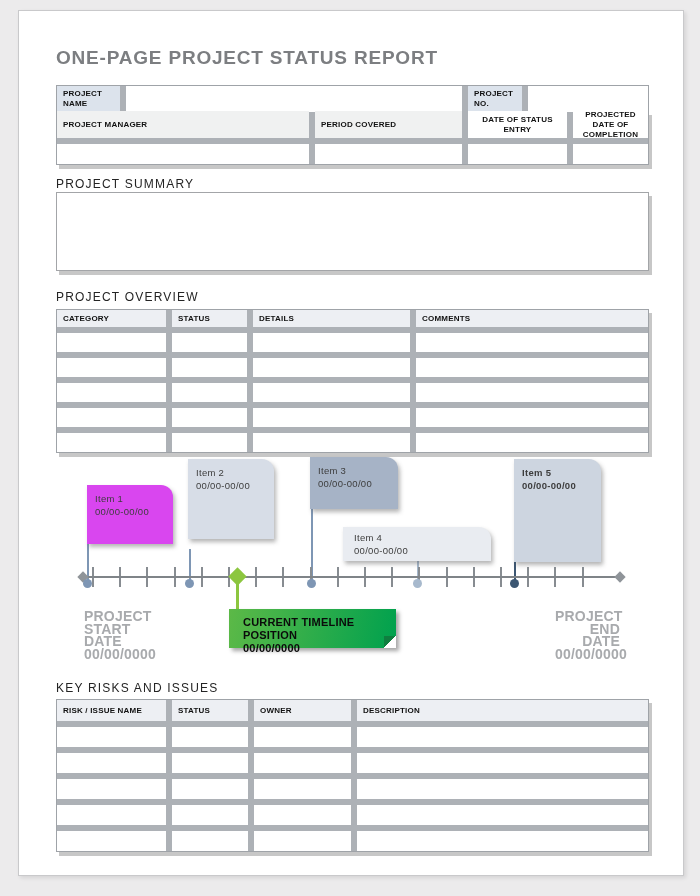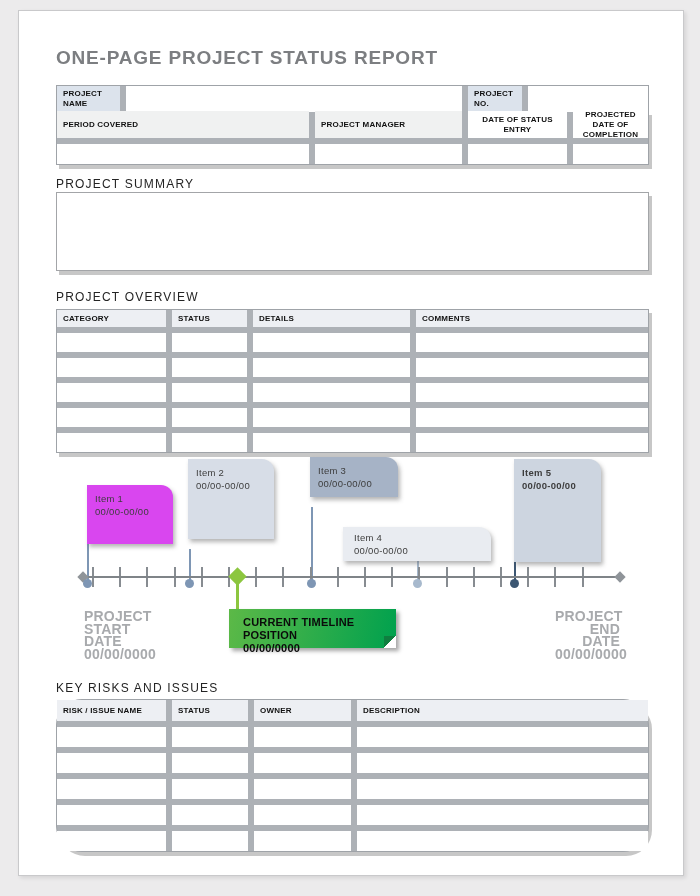--- a/index.html
+++ b/index.html
@@ -33,21 +33,21 @@
   
   .summary-heading { left:37px; top:166px; }
   .summary-box { left:37px; top:181px; width:593px; height:79px; background:#fff; border:1px solid #a3a5a8; box-shadow:3px 4px 0 #c7c7c7; }
 
   
   .overview-heading { left:37px; top:279px; }
   .overview-table { left:37px; top:298px; width:593px; grid-template-columns:109px 75px 157px 1fr; grid-template-rows:17px repeat(5, 19px); }
 
   
   .risks-heading { left:37px; top:670px; }
-  .risks-table { left:37px; top:688px; width:593px; grid-template-columns:109px 76px 97px 1fr; grid-template-rows:21px repeat(5, 20px);border-radius:26px; }
+  .risks-table { left:37px; top:688px; width:593px; grid-template-columns:109px 76px 97px 1fr; grid-template-rows:21px repeat(5, 20px); }
 
   
   .tl-box { position:absolute; border-radius:0 12px 0 0; box-shadow:2px 3px 4px rgba(90,90,90,0.45); padding:7px 8px; font-size:9.5px; color:#3d3d3d; line-height:13px; letter-spacing:0.3px; }
   .tl-connector { position:absolute; width:2px; }
   .tl-line { left:64px; top:565px; width:537px; height:2px; background:#7f8488; }
   .tl-ticks { left:73px; top:556px; width:516px; height:20px;
     background:repeating-linear-gradient(to right, #878c91 0 2px, transparent 2px 27.2px); }
   .tl-end-diamond { width:8px; height:8px; background:#8f9499; transform:rotate(45deg); }
   .tl-dot { position:absolute; width:9px; height:9px; border-radius:50%; top:568px; }
   .tl-marker-diamond { left:212px; top:559px; width:13px; height:13px; transform:rotate(45deg); }
@@ -68,22 +68,22 @@
   <div class="abs doc-title">ONE-PAGE PROJECT STATUS REPORT</div>
 
   <div class="abs info-wrap">
     <div class="gridtable info-row1" style="box-shadow:none;">
       <div class="cell-label bg-blue">PROJECT NAME</div>
       <div class="cell-empty"></div>
       <div class="cell-label bg-blue">PROJECT NO.</div>
       <div class="cell-empty"></div>
     </div>
     <div class="gridtable info-row23" style="margin-top:-1px;">
+      <div class="cell-label bg-lightgray">PROJECT MANAGER</div>
       <div class="cell-label bg-lightgray">PERIOD COVERED</div>
-      <div class="cell-label bg-lightgray">PROJECT MANAGER</div>
       <div class="cell-label center">DATE OF STATUS ENTRY</div>
       <div class="cell-label center">PROJECTED DATE OF COMPLETION</div>
       <div class="cell-empty"></div>
       <div class="cell-empty"></div>
       <div class="cell-empty"></div>
       <div class="cell-empty"></div>
     </div>
   </div>
 
   <div class="abs section-heading summary-heading">PROJECT SUMMARY</div>
@@ -126,21 +126,21 @@
     <div class="abs tl-connector" style="left: 495px; top: 549px; height: 23px; background: rgb(60, 86, 114);"></div>
 
     <div class="tl-box" style="left: 68px; top: 474px; width: 86px; height: 59px; background: #d946ef;">
       <div>Item 1</div>
       <div>00/00-00/00</div>
     </div>
     <div class="tl-box" style="left: 169px; top: 448px; width: 86px; height: 80px; background: rgb(215, 221, 231);">
       <div>Item 2</div>
       <div>00/00-00/00</div>
     </div>
-    <div class="tl-box" style="left: 291px; top: 446px; width: 88px; height: 40px; background: rgb(166, 179, 198);">
+    <div class="tl-box" style="left: 291px; top: 446px; width: 88px; height: 52px; background: rgb(166, 179, 198);">
       <div>Item 3</div>
       <div>00/00-00/00</div>
     </div>
     <div class="tl-box" style="left: 324px; top: 516px; width: 148px; height: 34px; padding: 4px 8px 4px 11px; background: rgb(233, 236, 241);">
       <div>Item 4</div>
       <div>00/00-00/00</div>
     </div>
     <div class="tl-box" style="left: 495px; top: 448px; width: 87px; height: 103px; background: rgb(205, 213, 224); font-weight: bold;">
       <div>Item 5</div>
       <div>00/00-00/00</div>

